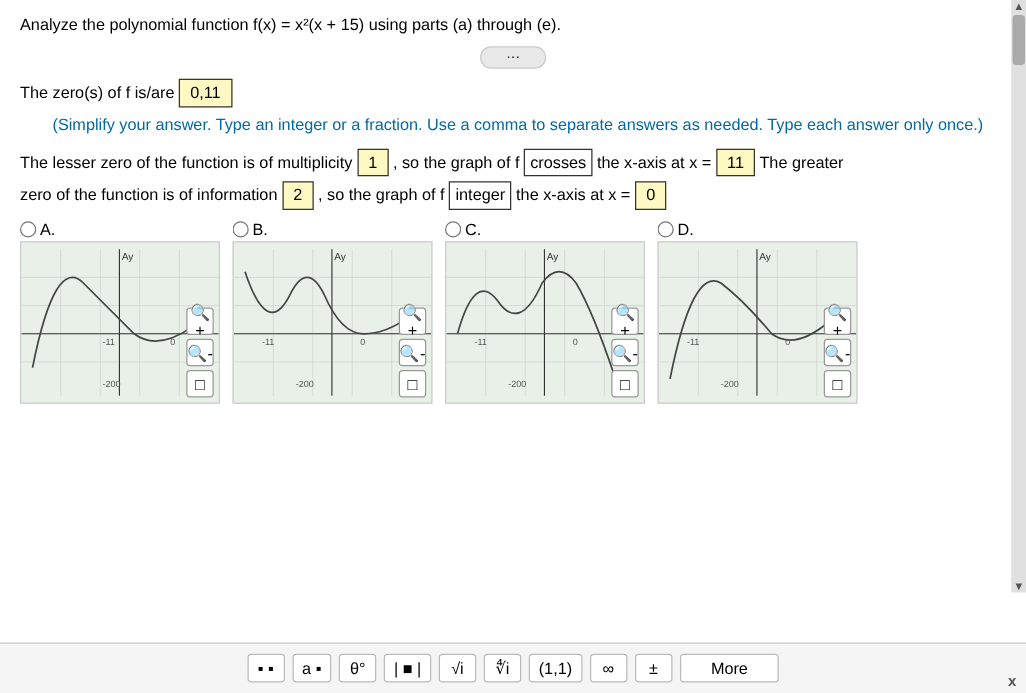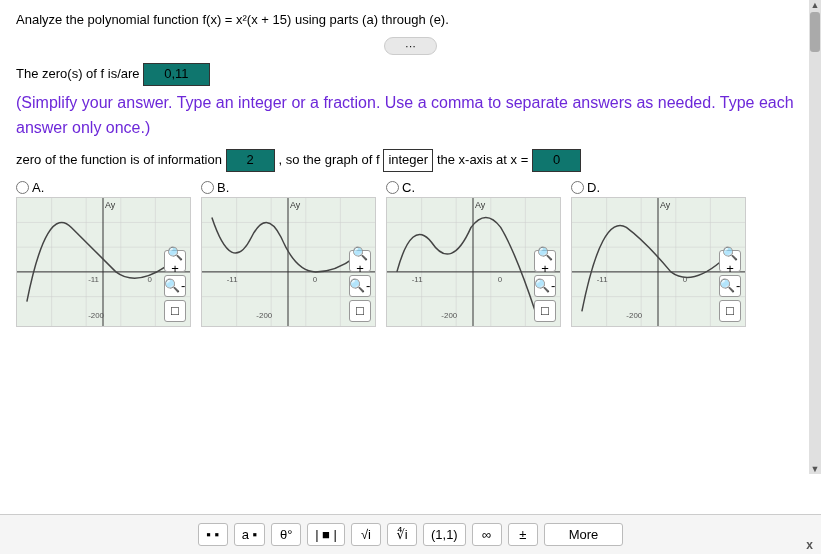--- a/index.html
+++ b/index.html
@@ -40,25 +40,25 @@
     .section {
       margin-bottom: 8px;
       line-height: 1.6;
     }
     .section p {
       margin-bottom: 4px;
     }
     .answer-box {
       display: inline-block;
       border: 1px solid #333;
-      padding: 0 20px;
+      padding: 0 8px;
       min-width: 24px;
       text-align: left;
       font-size: 13px;
-      background: #0f766e;
+      background: #fef9c3;
     }
     .keyword-box {
       display: inline-block;
       border: 1px solid #333;
       padding: 0 4px;
       min-width: 50px;
       text-align: center;
       font-size: 13px;
       background: white;
     }
@@ -80,21 +80,21 @@
       align-items: flex-start;
     }
     .radio-label {
       display: flex;
       align-items: center;
       gap: 3px;
       font-size: 13px;
       margin-bottom: 2px;
     }
     .graph-card {
-      width: 175px;
+      width: 160px;
       height: 130px;
       border: 1px solid #ccc;
       background: #e8f0e8;
       position: relative;
       display: flex;
       align-items: center;
       justify-content: center;
       overflow: hidden;
     }
     .graph-overlay {
@@ -194,24 +194,33 @@
 
   <div class="expand-btn">
     <button>···</button>
   </div>
 
   <div class="section">
     <p>
       <span>The zero(s) of f is/are</span>
       <span class="answer-box">0,11</span>
     </p>
-    <p style="font-size:16px; color:#6d28d9;">(Simplify your answer. Type an integer or a fraction. Use a comma to separate answers as needed. Type each answer only once.)</p>
+    <p style="font-size:13px; color:#0369a1;margin-left:26px;">(Simplify your answer. Type an integer or a fraction. Use a comma to separate answers as needed. Type each answer only once.)</p>
   </div>
 
   <div class="section">
+    <p>
+      <span>The lesser zero of the function is of multiplicity</span>
+      <span class="answer-box">1</span>
+      <span>, so the graph of f</span>
+      <span class="keyword-box">crosses</span>
+      <span>the x-axis at x =</span>
+      <span class="answer-box">11</span>
+      <span>The greater</span>
+    </p>
     <p>
       <span>zero of the function is of information</span>
       <span class="answer-box">2</span>
       <span>, so the graph of f</span>
       <span class="keyword-box">integer</span>
       <span>the x-axis at x =</span>
       <span class="answer-box">0</span>
     </p>
   </div>
 

